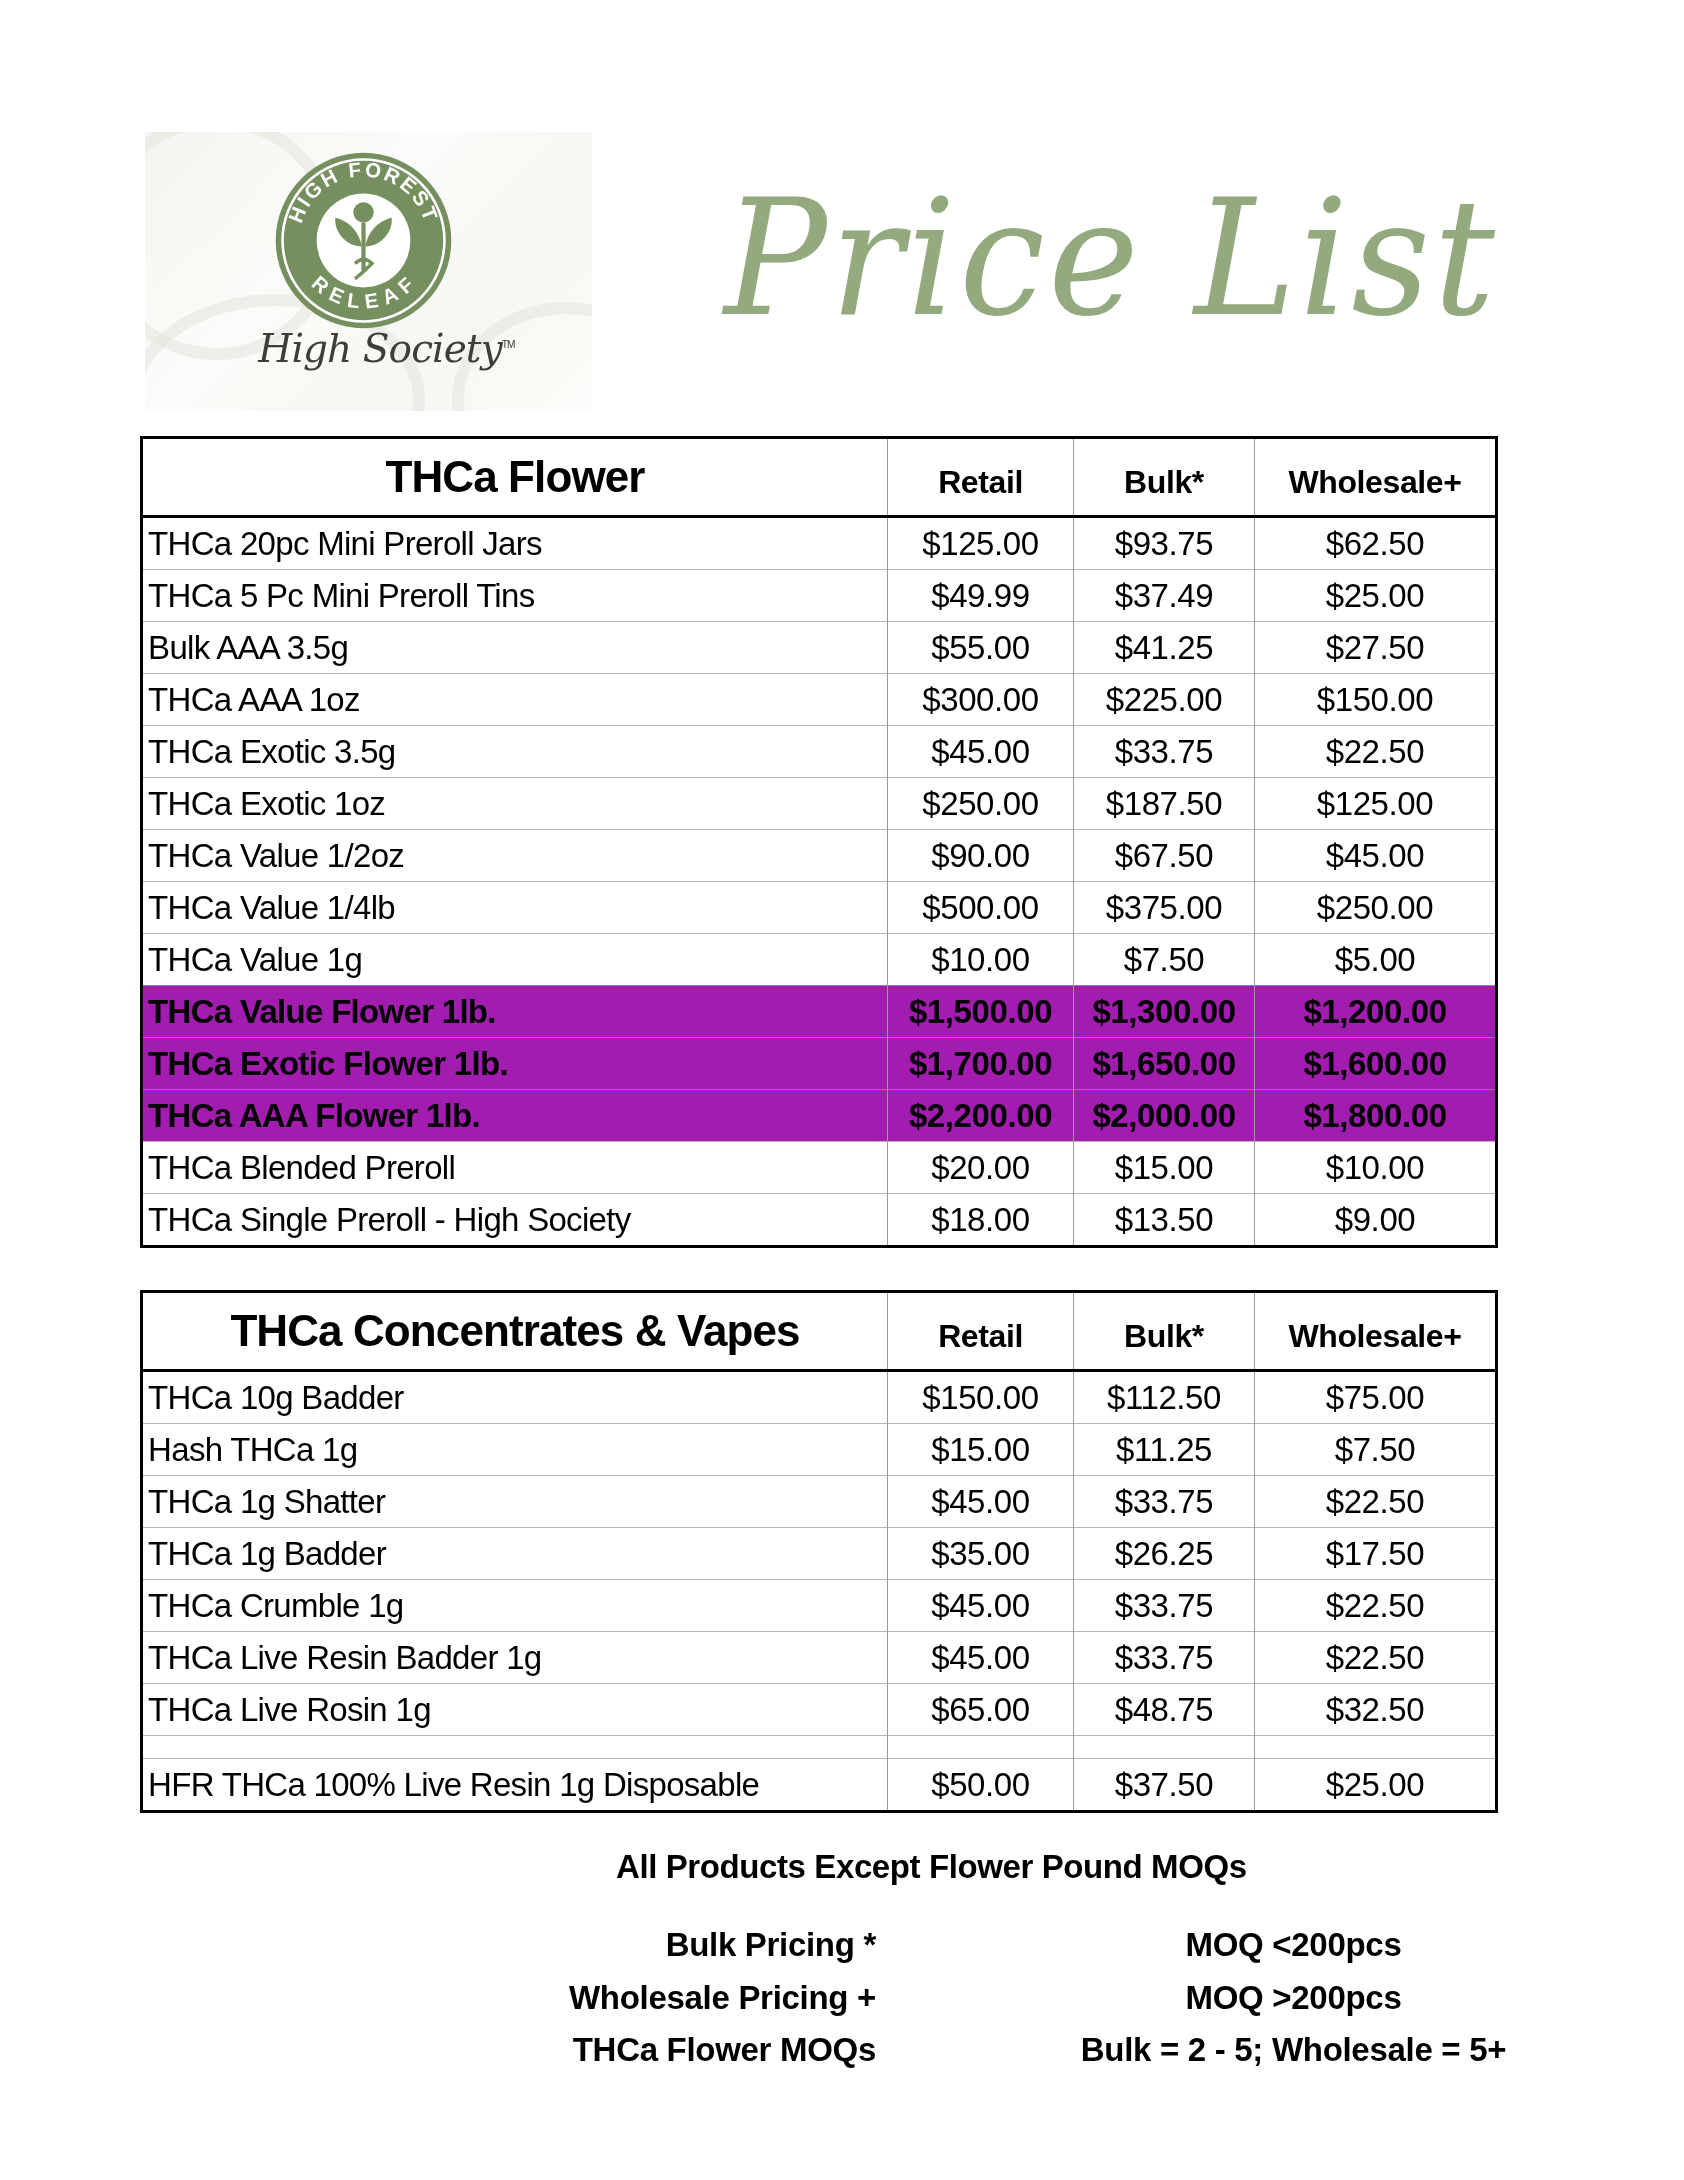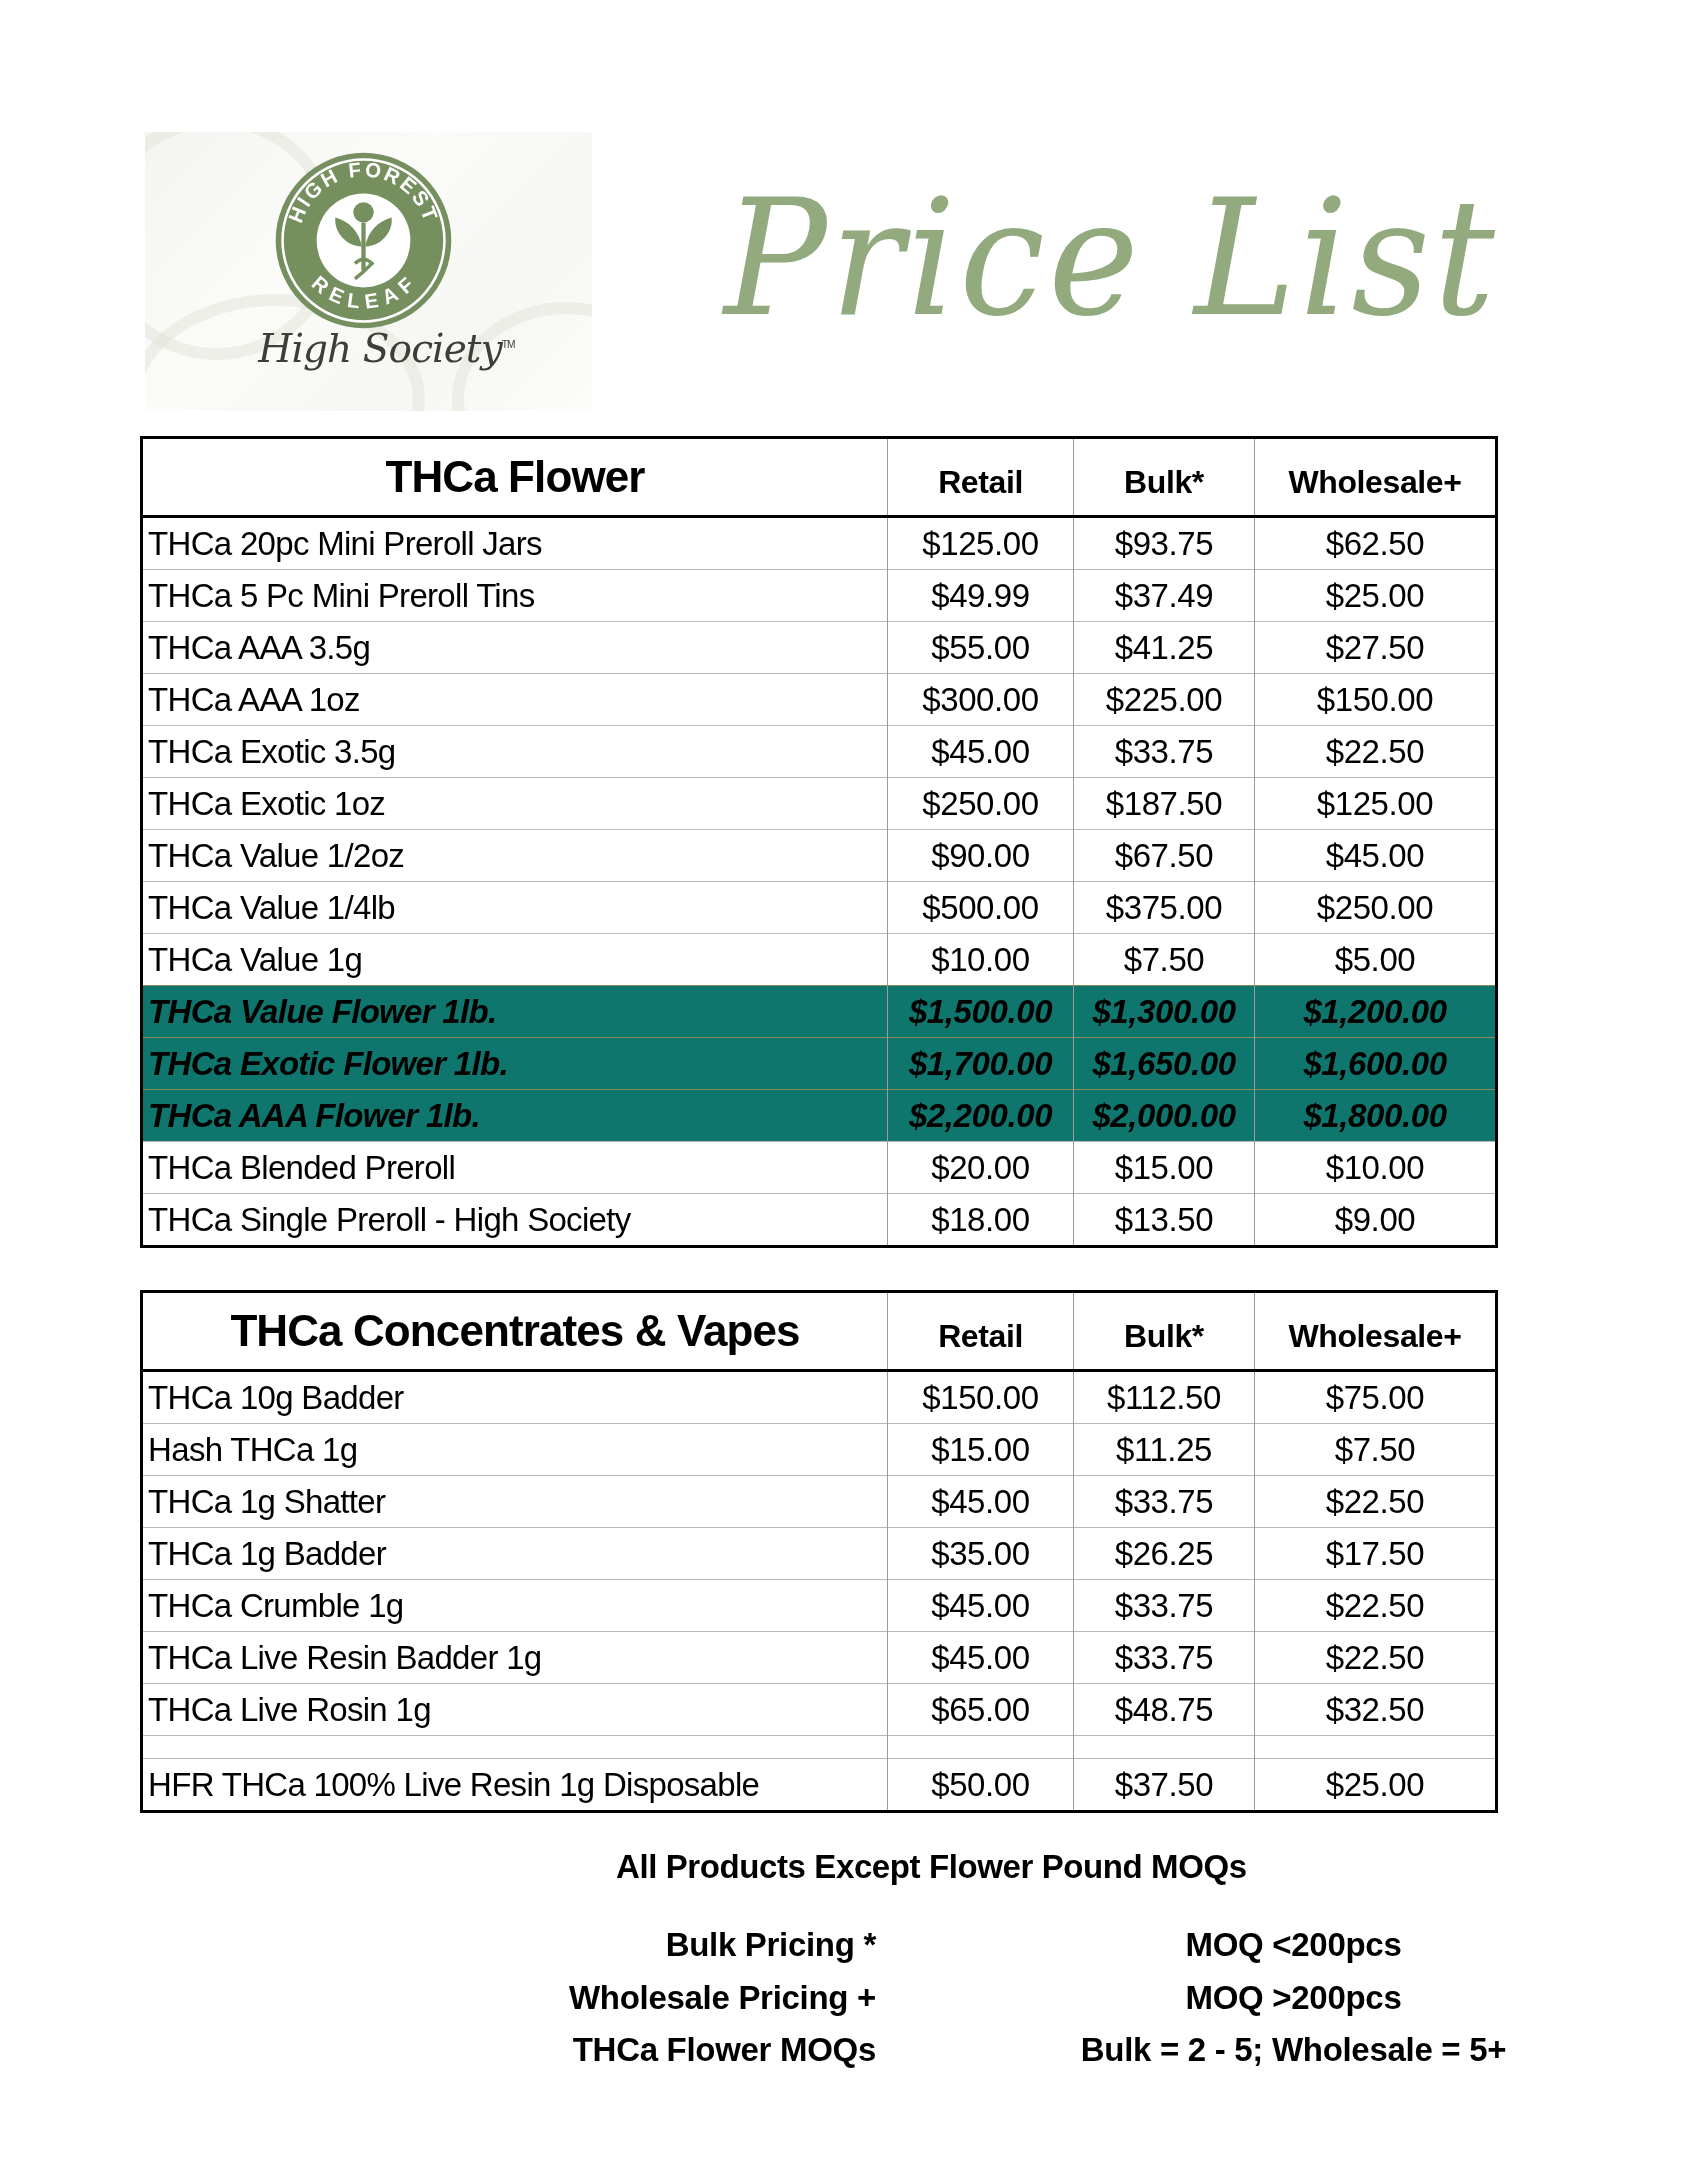--- a/index.html
+++ b/index.html
@@ -26,21 +26,21 @@
   table.price col.c3 { width:242px; }
   table.price th, table.price td { border-left:1.7px solid #9a9a9a; padding:0; }
   table.price th:first-child, table.price td:first-child { border-left:none; }
   table.price thead th { height:62px; border-bottom:3.4px solid #000; font-weight:bold; }
   table.price th.section { font-size:44px; text-align:center; font-family:"Liberation Sans Narrow","Liberation Sans", sans-serif; letter-spacing:-0.9px; }
   table.price th.col { font-size:32px; vertical-align:bottom; padding-bottom:14px; text-align:center; letter-spacing:-0.4px; }
   table.price tbody td { height:51px; border-top:1.7px solid #b8b8b8; font-size:33px; white-space:nowrap; overflow:hidden; }
   table.price tbody tr:first-child td { border-top:none; }
   table.price td.name { text-align:left; padding-left:5.1px; letter-spacing:-0.7px; }
   table.price td.val { text-align:center; letter-spacing:-0.4px; }
-  table.price tr.hl td { background:#0f766e; font-weight:bold; border-top-color:#8a8a5a;font-style:italic; }
+  table.price tr.hl td { background:#a21caf; font-weight:bold; border-top-color:#8a8a5a; }
   table.price tr.spacer td { height:22px; }
 
   #t1 { top:436px; }
   #t2 { top:1290px; }
 
   .notes { position:absolute; left:0; top:1848px; width:1685px; font-weight:bold; font-size:33px; }
   .notes-head { position:absolute; left:616px; top:0; letter-spacing:-0.4px; white-space:nowrap; }
   .note-row { position:absolute; left:0; width:1685px; height:51px;margin-top:25px; }
   .note-label { position:absolute; right:809px; white-space:nowrap; letter-spacing:-0.3px; }
   .note-value { position:absolute; left:1055px; width:477px; text-align:center; white-space:nowrap; letter-spacing:-0.3px; }
@@ -102,21 +102,21 @@
         <td class="val">$93.75</td>
         <td class="val">$62.50</td>
       </tr>
       <tr>
         <td class="name">THCa 5 Pc Mini Preroll Tins</td>
         <td class="val">$49.99</td>
         <td class="val">$37.49</td>
         <td class="val">$25.00</td>
       </tr>
       <tr>
-        <td class="name">THCa AAA 3.5g</td>
+        <td class="name">Bulk AAA 3.5g</td>
         <td class="val">$55.00</td>
         <td class="val">$41.25</td>
         <td class="val">$27.50</td>
       </tr>
       <tr>
         <td class="name">THCa AAA 1oz</td>
         <td class="val">$300.00</td>
         <td class="val">$225.00</td>
         <td class="val">$150.00</td>
       </tr>

